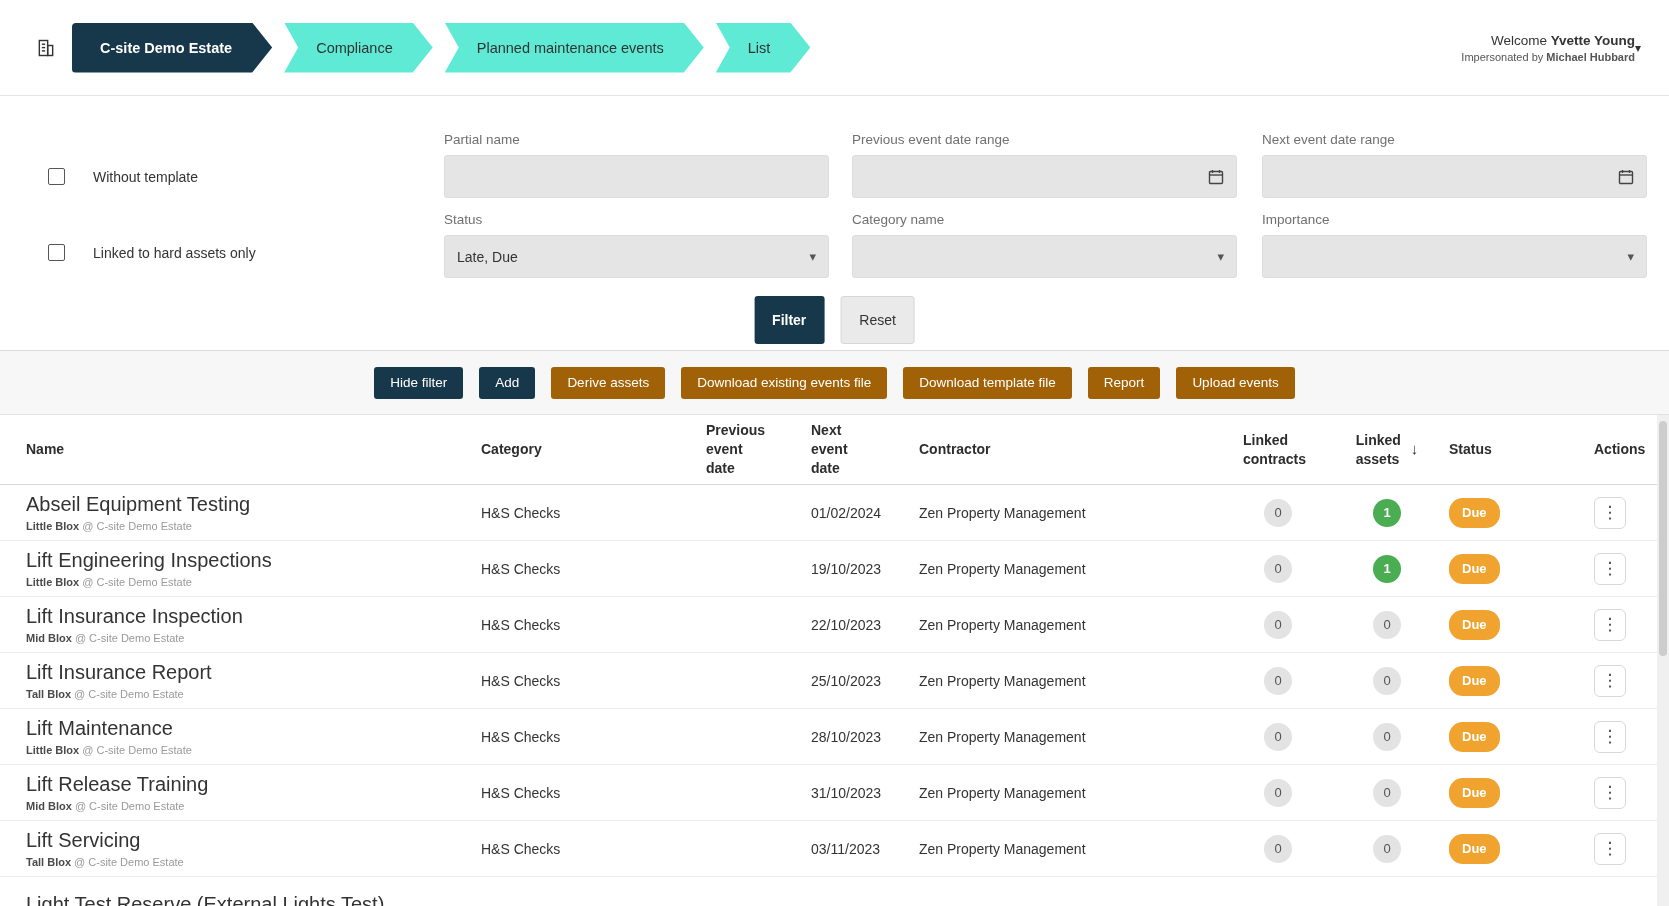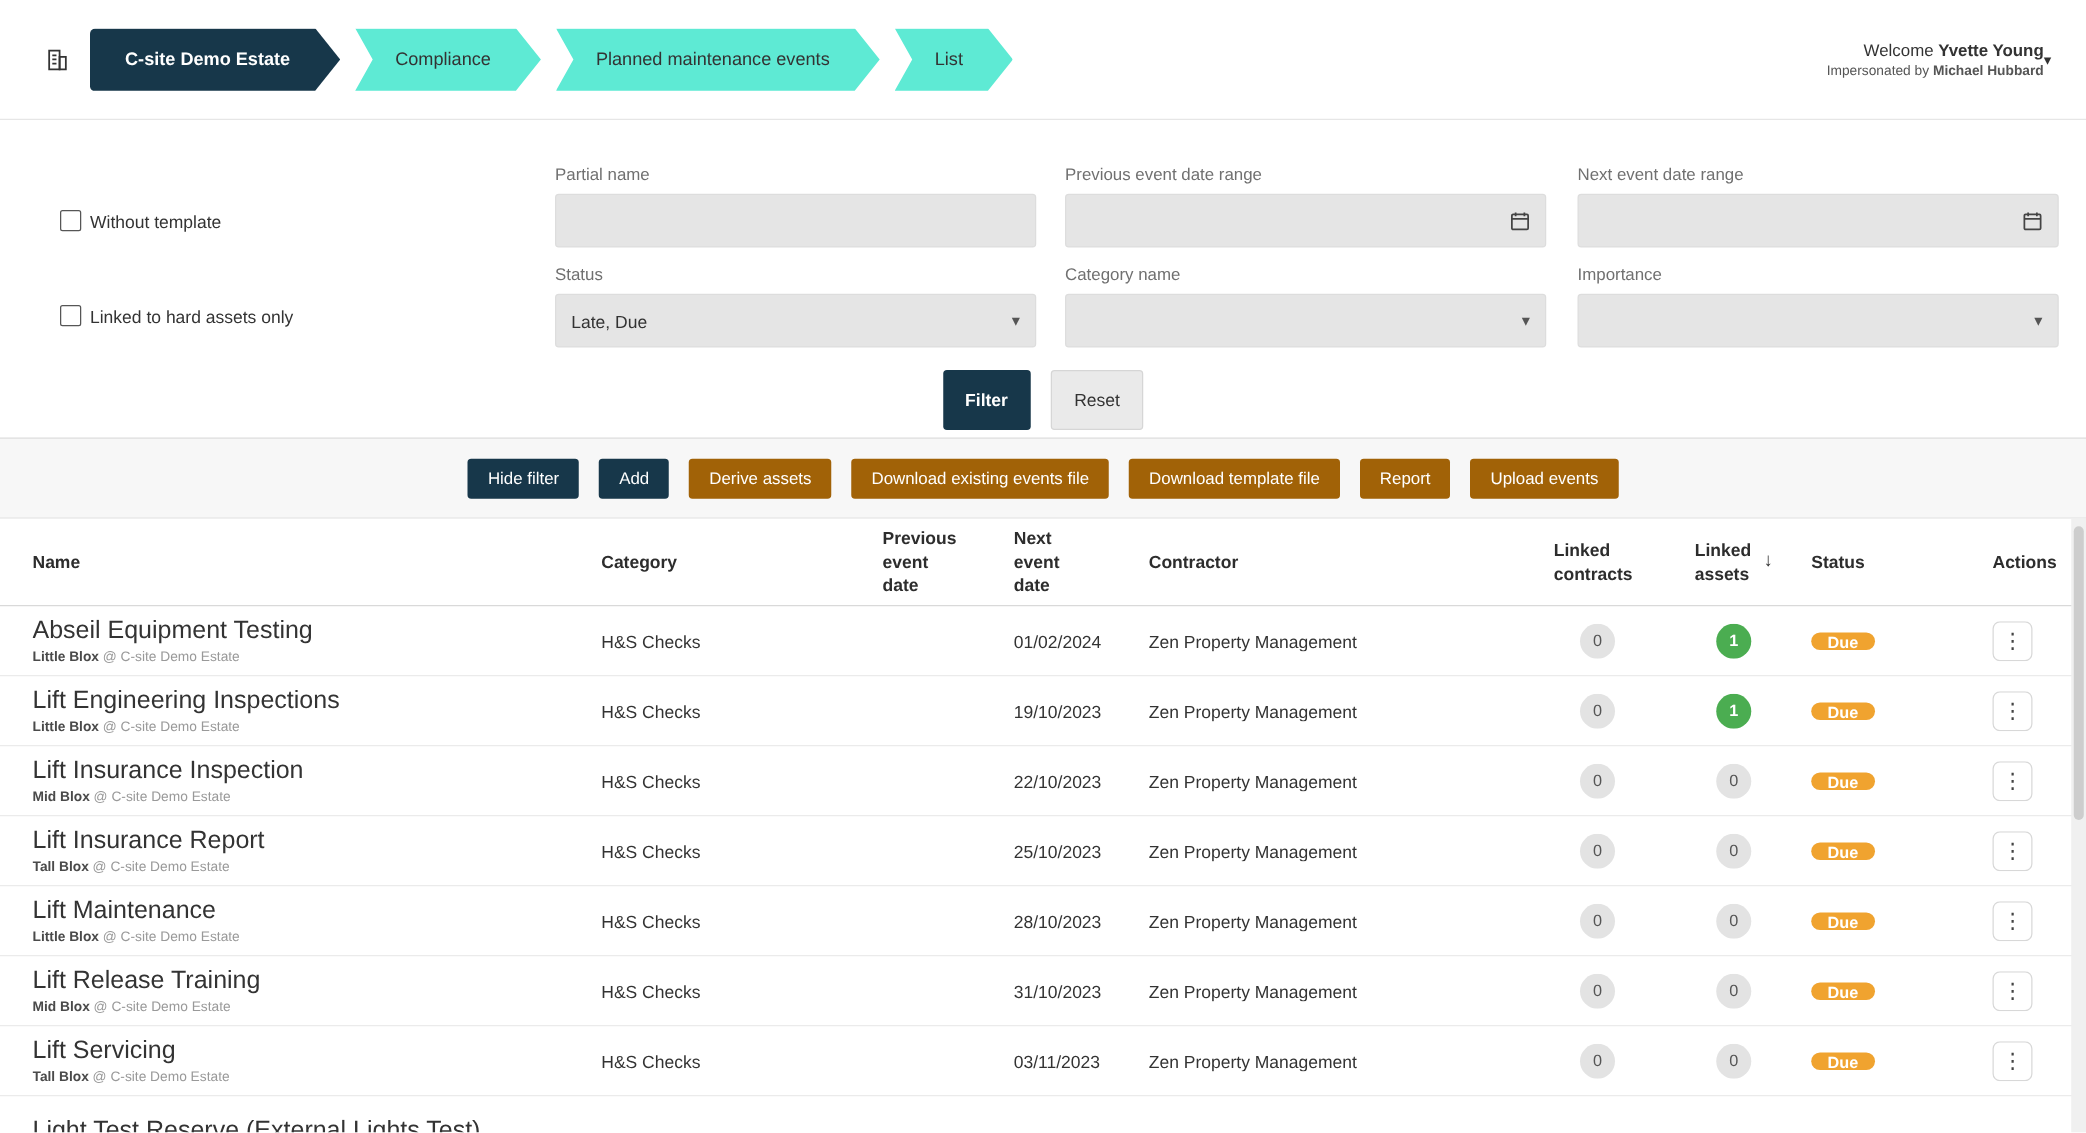--- a/index.html
+++ b/index.html
@@ -36,21 +36,21 @@
   .crumb.active { background: #17374a; color: #fff; font-weight: bold; }
   .user-block { margin-left: auto; display: flex; align-items: center; cursor: pointer; }
   .user-lines { text-align: right; }
   .user-line1 { font-size: 13.5px; color: #333; }
   .user-line1 b, .user-line2 b { font-weight: bold; }
   .user-line2 { font-size: 11px; color: #555; margin-top: 3px; }
   .caret { font-size: 12px; color: #333; }
 
   
   .filter-section { position: relative; height: 255px; background: #fff; border-bottom: 1px solid #dcdcdc; }
-  .check-row { position: absolute; left: 48px; display: flex; align-items: center; gap: 7px; }
+  .check-row { position: absolute; left: 48px; display: flex; align-items: center; gap: 28px; }
   .checkbox { width: 17px; height: 17px; border: 1.5px solid #565656; border-radius: 2px; background: #fff; cursor: pointer; flex: none; }
   .check-label { font-size: 14px; color: #333; }
   .fgroup { position: absolute; width: 385px; }
   .flabel { font-size: 13.5px; color: #707070; margin-bottom: 8px; }
   .field {
     height: 43px; width: 100%;
     background: #e5e5e5; border: 1px solid #dddddd; border-radius: 3px;
     display: flex; align-items: center; padding: 1px 12px;
     font-size: 14px; color: #333; cursor: pointer;
   }
@@ -94,21 +94,21 @@
   .loc-primary { color: #4a4a4a; font-weight: bold; }
   .loc-secondary { color: #999; }
   .badge {
     width: 28px; height: 28px; border-radius: 50%;
     background: #e3e3e3; color: #555;
     display: flex; align-items: center; justify-content: center; font-size: 13px;
   }
   .badge.green { background: #4bad51; color: #fff; font-weight: bold; }
   .pill {
     display: inline-flex; align-items: center; justify-content: center;
-    height: 14px; min-width: 48px; padding: 0 13px; border-radius: 14px;
+    height: 30px; min-width: 48px; padding: 0 13px; border-radius: 14px;
     background: #f0a32f; color: #fff; font-weight: bold; font-size: 13px;
   }
   .kebab {
     width: 32px; height: 32px; border: 1px solid #d8d8d8; border-radius: 6px;
     background: #fff; color: #444; font-size: 17px; line-height: 1;
     display: flex; align-items: center; justify-content: center; cursor: pointer; font-family: inherit;
   }
 
   
   .scrollbar { position: absolute; top: 415px; right: 0; bottom: 0; width: 12px; background: #f0f0f0; }

